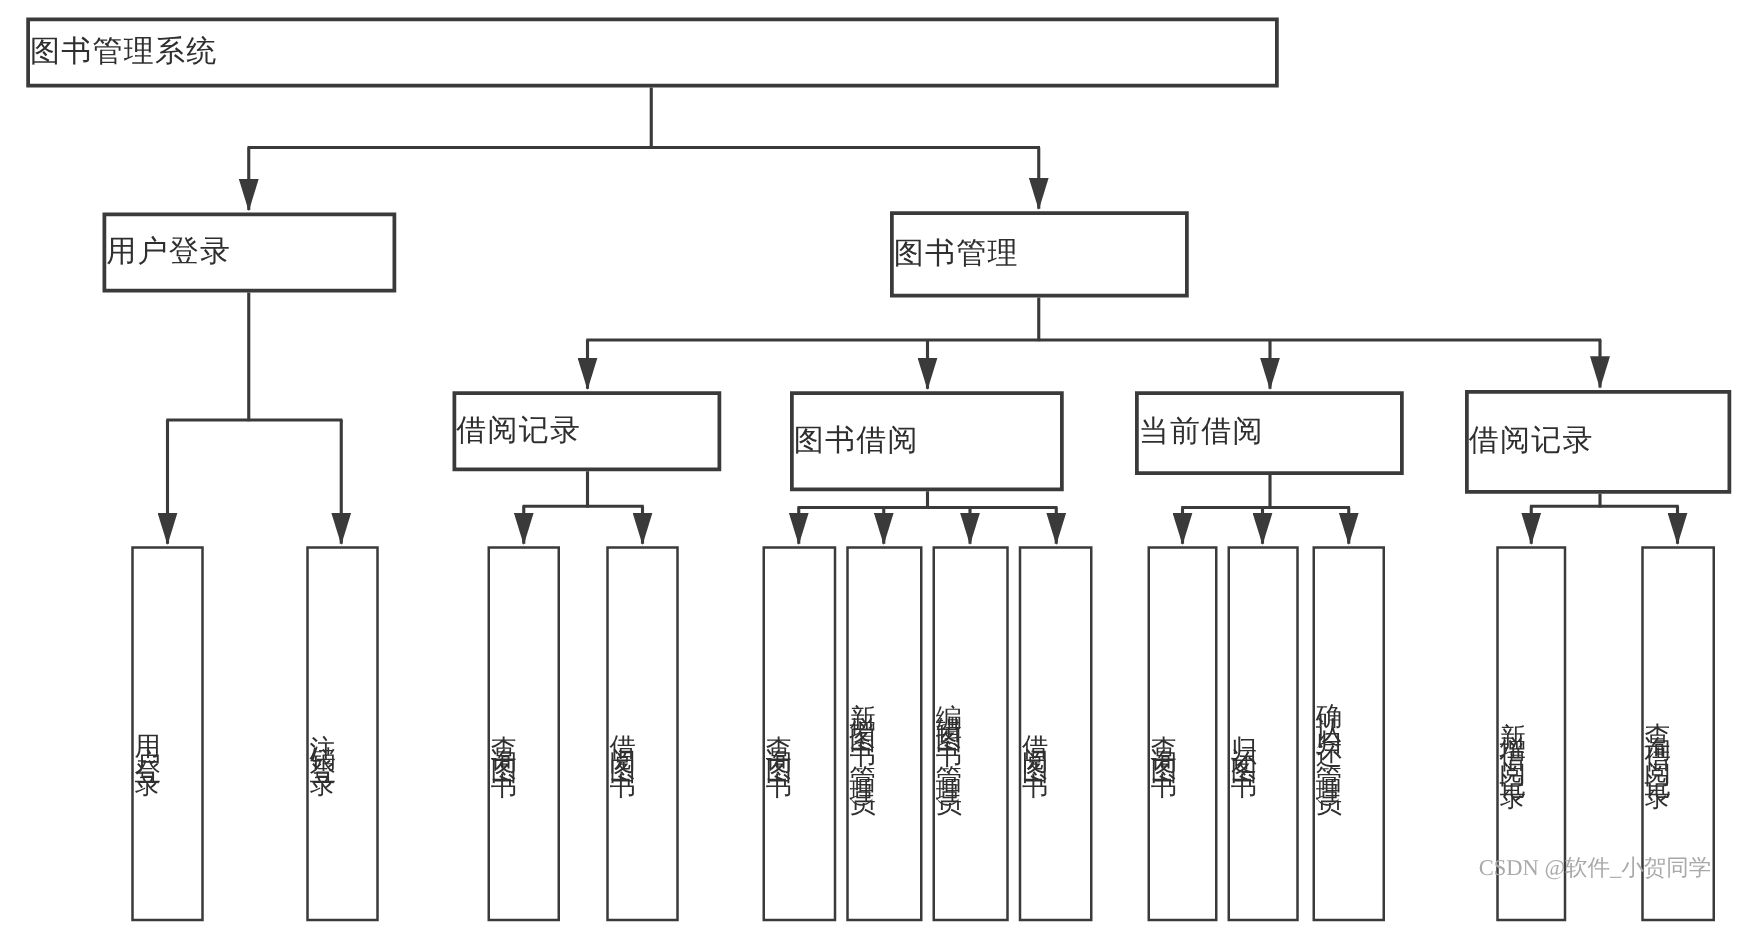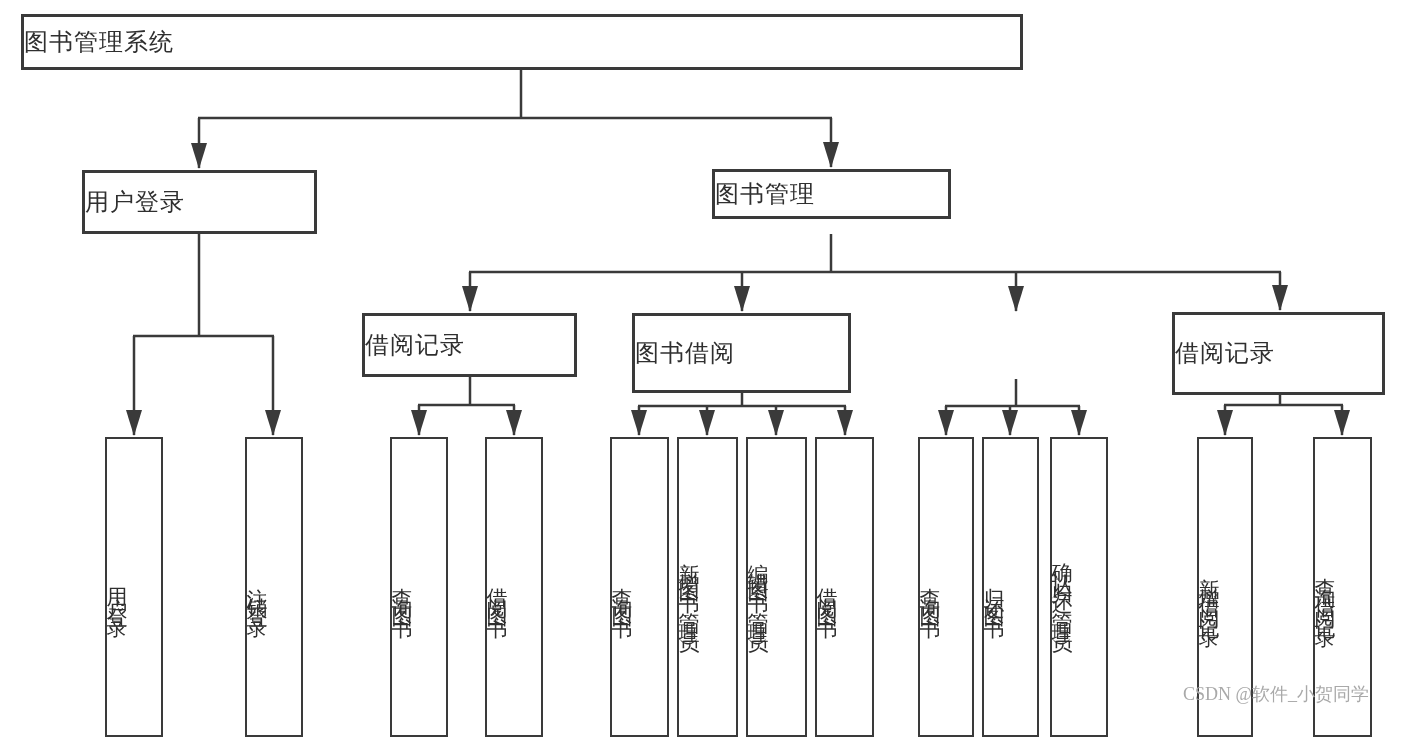--- a/index.html
+++ b/index.html
@@ -104,29 +104,32 @@
     </g>
   </svg>
 
   <div class="node branch" style="left:21px;top:14px;width:1002px;height:56px">
     <span>图书管理系统</span>
   </div>
 
   <div class="node branch" style="left:82px;top:170px;width:235px;height:64px">
     <span>用户登录</span>
   </div>
-  <div class="node branch" style="left:712px;top:169px;width:239px;height:50px">
+  <div class="node branch" style="left:712px;top:169px;width:239px;height:69px">
     <span>图书管理</span>
   </div>
 
   <div class="node branch" style="left:362px;top:313px;width:215px;height:64px">
     <span>借阅记录</span>
   </div>
   <div class="node branch" style="left:632px;top:313px;width:219px;height:80px">
     <span>图书借阅</span>
+  </div>
+  <div class="node branch" style="left:908px;top:313px;width:215px;height:67px">
+    <span>当前借阅</span>
   </div>
   <div class="node branch" style="left:1172px;top:312px;width:213px;height:83px">
     <span>借阅记录</span>
   </div>
 
   <div class="node leaf" style="left:105px;top:437px;width:58px;height:300px">
     <span class="vtext">用户登录</span>
   </div>
   <div class="node leaf" style="left:245px;top:437px;width:58px;height:300px">
     <span class="vtext">注销登录</span>

